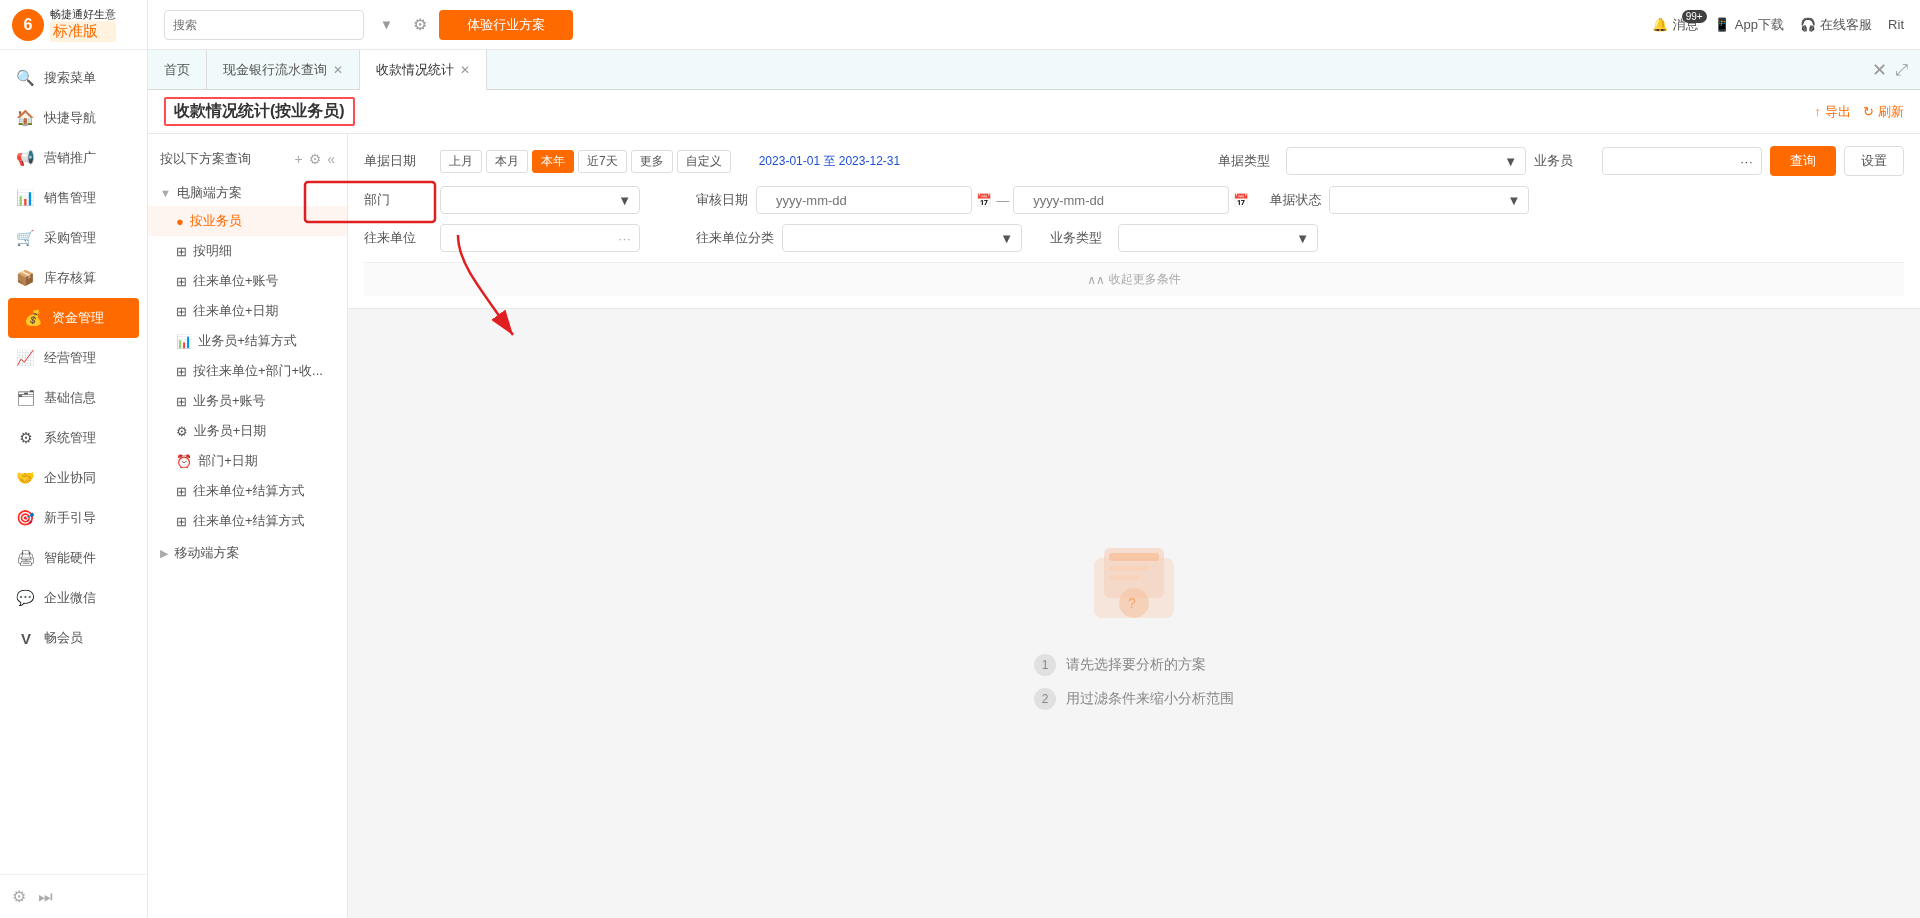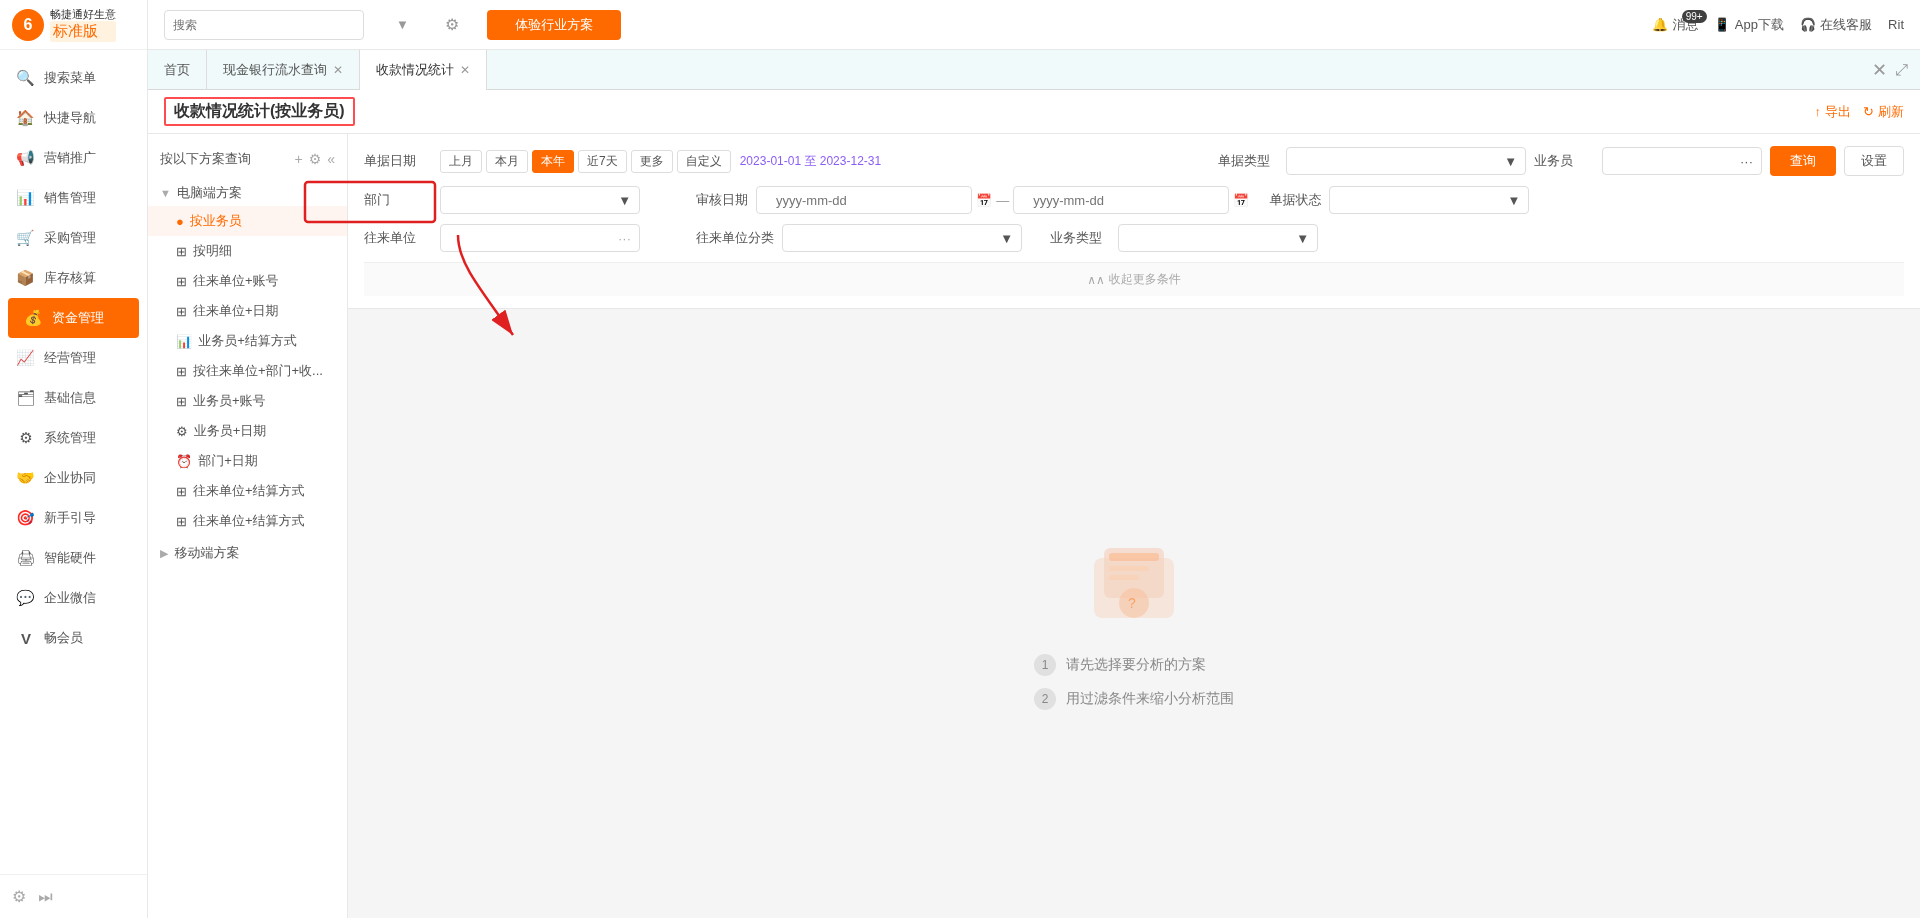--- a/index.html
+++ b/index.html
@@ -14,21 +14,21 @@
     .sidebar-nav { flex: 1; overflow-y: auto; padding: 8px 0; }
     .nav-item { display: flex; align-items: center; padding: 10px 16px; cursor: pointer; color: #555; font-size: 13px; }
     .nav-item.active { background: #ff6a00; color: #fff; border-radius: 4px; margin: 0 8px; }
     .nav-item .nav-icon { width: 20px; height: 20px; margin-right: 8px; display: flex; align-items: center; justify-content: center; font-size: 15px; }
     .sidebar-bottom { padding: 12px; border-top: 1px solid #f0f0f0; display: flex; align-items: center; gap: 12px; }
 
     
     .main { flex: 1; display: flex; flex-direction: column; overflow: hidden; }
 
     
-    .topbar { height: 50px; background: #fff; border-bottom: 1px solid #e8e8e8; display: flex; align-items: center; padding: 0 16px; gap: 28px; }
+    .topbar { height: 50px; background: #fff; border-bottom: 1px solid #e8e8e8; display: flex; align-items: center; padding: 0 16px; gap: 12px; }
     .topbar-search { flex: 1; max-width: 200px; height: 30px; border: 1px solid #ddd; border-radius: 4px; padding: 0 8px; font-size: 12px; color: #999; }
     .topbar-chevron { color: #999; margin-left: 4px; cursor: pointer; }
     .topbar-gear { color: #999; cursor: pointer; font-size: 16px; margin-left: 8px; }
     .topbar-trial-btn { background: #ff6a00; color: #fff; border: none; border-radius: 4px; padding: 6px 28px; font-size: 13px; cursor: pointer; }
     .topbar-right { margin-left: auto; display: flex; align-items: center; gap: 16px; }
     .topbar-msg { display: flex; align-items: center; gap: 4px; color: #555; font-size: 13px; cursor: pointer; position: relative; }
     .badge-red { background: #404040; color: #fff; border-radius: 10px; font-size: 10px; padding: 1px 4px; position: absolute; top: -6px; right: -8px; }
     .topbar-app { display: flex; align-items: center; gap: 4px; color: #555; font-size: 13px; cursor: pointer; }
     .topbar-service { display: flex; align-items: center; gap: 4px; color: #555; font-size: 13px; cursor: pointer; }
     .topbar-user { color: #555; font-size: 13px; }
@@ -72,21 +72,21 @@
     .right-panel { flex: 1; display: flex; flex-direction: column; overflow: hidden; }
 
     
     .filter-area { background: #fff; padding: 12px 16px; border-bottom: 1px solid #e8e8e8; }
     .filter-row { display: flex; align-items: center; gap: 16px; margin-bottom: 10px; }
     .filter-row:last-child { margin-bottom: 0; }
     .filter-label { color: #555; font-size: 13px; min-width: 60px; white-space: nowrap; }
     .filter-date-group { display: flex; align-items: center; gap: 4px; }
     .date-btn { padding: 2px 8px; font-size: 12px; border: 1px solid #ddd; border-radius: 3px; cursor: pointer; background: #fff; color: #555; }
     .date-btn.active { background: #ff6a00; color: #fff; border-color: #ff6a00; }
-    .date-range { font-size: 12px; color: #8b5cf6; margin-left: 5px; }
+    .date-range { font-size: 12px; color: #1d4ed8; margin-left: 24px; }
     .filter-select { height: 28px; min-width: 180px; border: 1px solid #ddd; border-radius: 4px; padding: 0 8px; font-size: 13px; color: #555; display: flex; align-items: center; justify-content: space-between; cursor: pointer; background: #fff; }
     .filter-select-wide { min-width: 240px; }
     .filter-input { height: 28px; min-width: 140px; border: 1px solid #ddd; border-radius: 4px; padding: 0 19px; font-size: 13px; color: #bbb; }
     .filter-dash { color: #999; margin: 0 4px; }
     .filter-calendar-icon { color: #aaa; margin-left: 4px; cursor: pointer; }
     .filter-ellipsis { color: #aaa; cursor: pointer; margin-left: 4px; }
     .action-btn-primary { background: #ff6a00; color: #fff; border: none; border-radius: 4px; padding: 6px 20px; font-size: 13px; cursor: pointer; }
     .action-btn-secondary { background: #fff; color: #555; border: 1px solid #ddd; border-radius: 4px; padding: 5px 16px; font-size: 13px; cursor: pointer; }
     .collapse-bar { display: flex; align-items: center; justify-content: center; padding: 8px; color: #aaa; font-size: 12px; cursor: pointer; background: #fafafa; border-top: 1px solid #eee; gap: 4px; }
 

